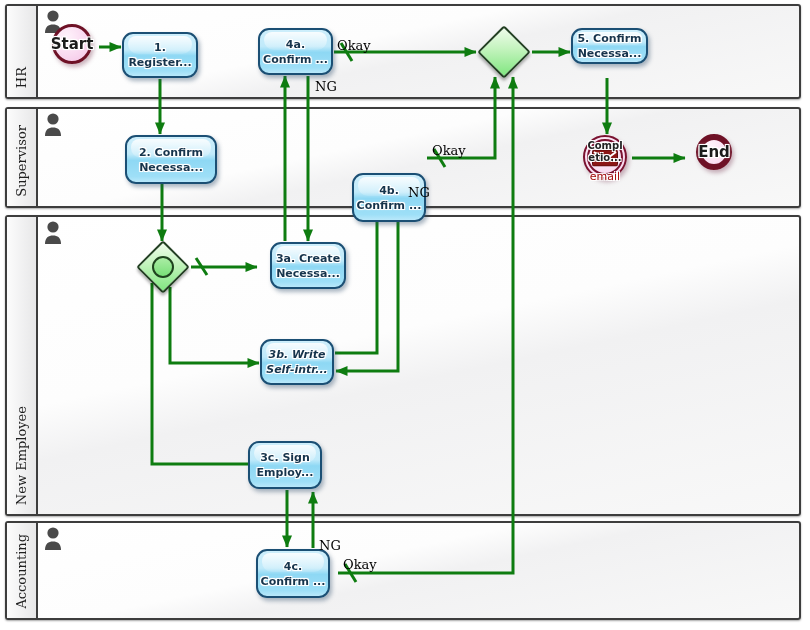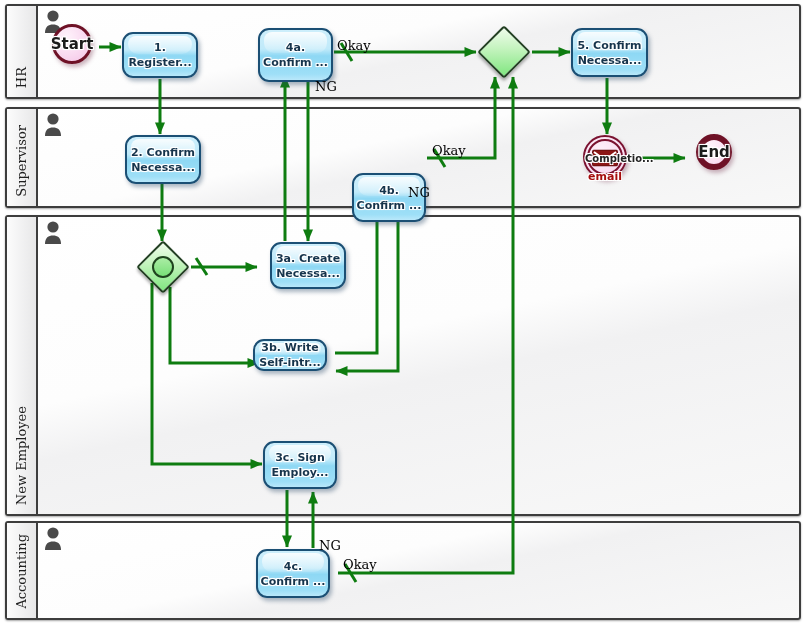--- a/index.html
+++ b/index.html
@@ -34,46 +34,46 @@
         background:linear-gradient(180deg,#cdeefb 0%,#c0eafa 38%,#8ed8f4 52%,#9edff7 88%,#b9e8fa 100%);
         box-shadow:2px 3px 4px rgba(45,75,105,.40);
         display:flex;flex-direction:column;align-items:center;justify-content:center;}
   .task::before{content:"";position:absolute;top:2px;left:4px;right:4px;height:42%;
         border-radius:8px 8px 10px 10px;
         background:linear-gradient(180deg,rgba(255,255,255,.85),rgba(255,255,255,.12));}
   .tline{position:relative;font-size:11px;line-height:15px;font-weight:bold;color:#16344c;
         text-shadow:-1px -1px 0 #fff,1px -1px 0 #fff,-1px 1px 0 #fff,1px 1px 0 #fff,0 0 3px #fff;
         white-space:nowrap;}
   #n-task1{left:122px;top:32px;width:76px;height:46px;}
-  #n-task4a{left:258px;top:28px;width:75px;height:54px;}
-  #n-task5{left:571px;top:28px;width:77px;height:49px;}
-  #n-task2{left:125px;top:135px;width:76px;height:49px;}
+  #n-task4a{left:258px;top:28px;width:75px;height:47px;}
+  #n-task5{left:571px;top:28px;width:77px;height:36px;}
+  #n-task2{left:125px;top:135px;width:92px;height:49px;}
   #n-task4b{left:352px;top:133px;width:74px;height:49px;margin-top:40px;}
   #n-task3a{left:258px;top:242px;width:76px;height:47px;margin-left:12px;}
-  #n-task3b{left:253px;top:339px;width:74px;height:32px;}
-  #n-task3c{left:263px;top:441px;width:74px;height:48px;}
+  #n-task3b{left:260px;top:339px;width:74px;height:46px;font-style:italic;}
+  #n-task3c{left:248px;top:441px;width:74px;height:48px;}
   #n-task4c{left:256px;top:549px;width:74px;height:49px;}
 
   .event{border-radius:50%;display:flex;align-items:center;justify-content:center;
         box-shadow:2px 3px 4px rgba(110,40,70,.35);}
   .evt-label{font-size:15px;font-weight:bold;color:#1b1b1b;
         text-shadow:-1px -1px 0 #fff,1px -1px 0 #fff,-1px 1px 0 #fff,1px 1px 0 #fff,0 0 3px #fff;}
   #n-start{left:52px;top:24px;width:40px;height:40px;border:3px solid #6e1126;
         background:radial-gradient(circle at 35% 30%,#fff3fb 0%,#f8d5ee 65%,#f2c3e3 100%);}
   #n-end{left:696px;top:134px;width:36px;height:36px;border:6px solid #6e1126;
         background:radial-gradient(circle at 35% 30%,#fff3fb 0%,#fbdff2 70%,#f5cbe7 100%);}
   #n-email{left:583px;top:135px;width:44px;height:44px;border:2px solid #7a1230;
         background:radial-gradient(circle at 40% 30%,#fdeef9 0%,#f8d9ef 75%);
-        justify-content:flex-start;padding-top:3px;}
+        flex-direction:column;justify-content:flex-start;padding-top:3px;}
   .evt-inner-ring{position:absolute;inset:2px;border:2px solid #7a1230;border-radius:50%;}
   .evt-small{position:relative;z-index:2;font-size:10px;line-height:12px;font-weight:bold;color:#222;
         text-shadow:-1px -1px 0 #fff,1px -1px 0 #fff,-1px 1px 0 #fff,1px 1px 0 #fff;white-space:nowrap;}
   .envelope{position:absolute;left:50%;top:58%;transform:translate(-50%,-50%);z-index:1;}
   .evt-badge{position:absolute;left:50%;bottom:-6px;transform:translateX(-50%);z-index:3;
-        font-size:11px;font-weight:bold;color:#a50d0d;
+        font-size:11px;font-weight:normal;color:#a50d0d;
         text-shadow:-1px -1px 0 #fff,1px -1px 0 #fff,-1px 1px 0 #fff,1px 1px 0 #fff;}
 
   .gateway{width:38px;height:38px;transform:rotate(45deg);border:2px solid #234023;border-radius:3px;
         background:linear-gradient(135deg,#f0fcec 0%,#c2f3bc 45%,#7fe67f 100%);
         box-shadow:2px 2px 3px rgba(0,0,0,.30);}
   #n-gw-merge{left:485px;top:33px;}
   #n-gw-split{left:144px;top:248px;}
   .gw-inner{position:absolute;inset:6px;border-radius:50%;border:2px solid #1e431e;
         background:linear-gradient(135deg,#b5f0ae,#6edc6e);}
 

